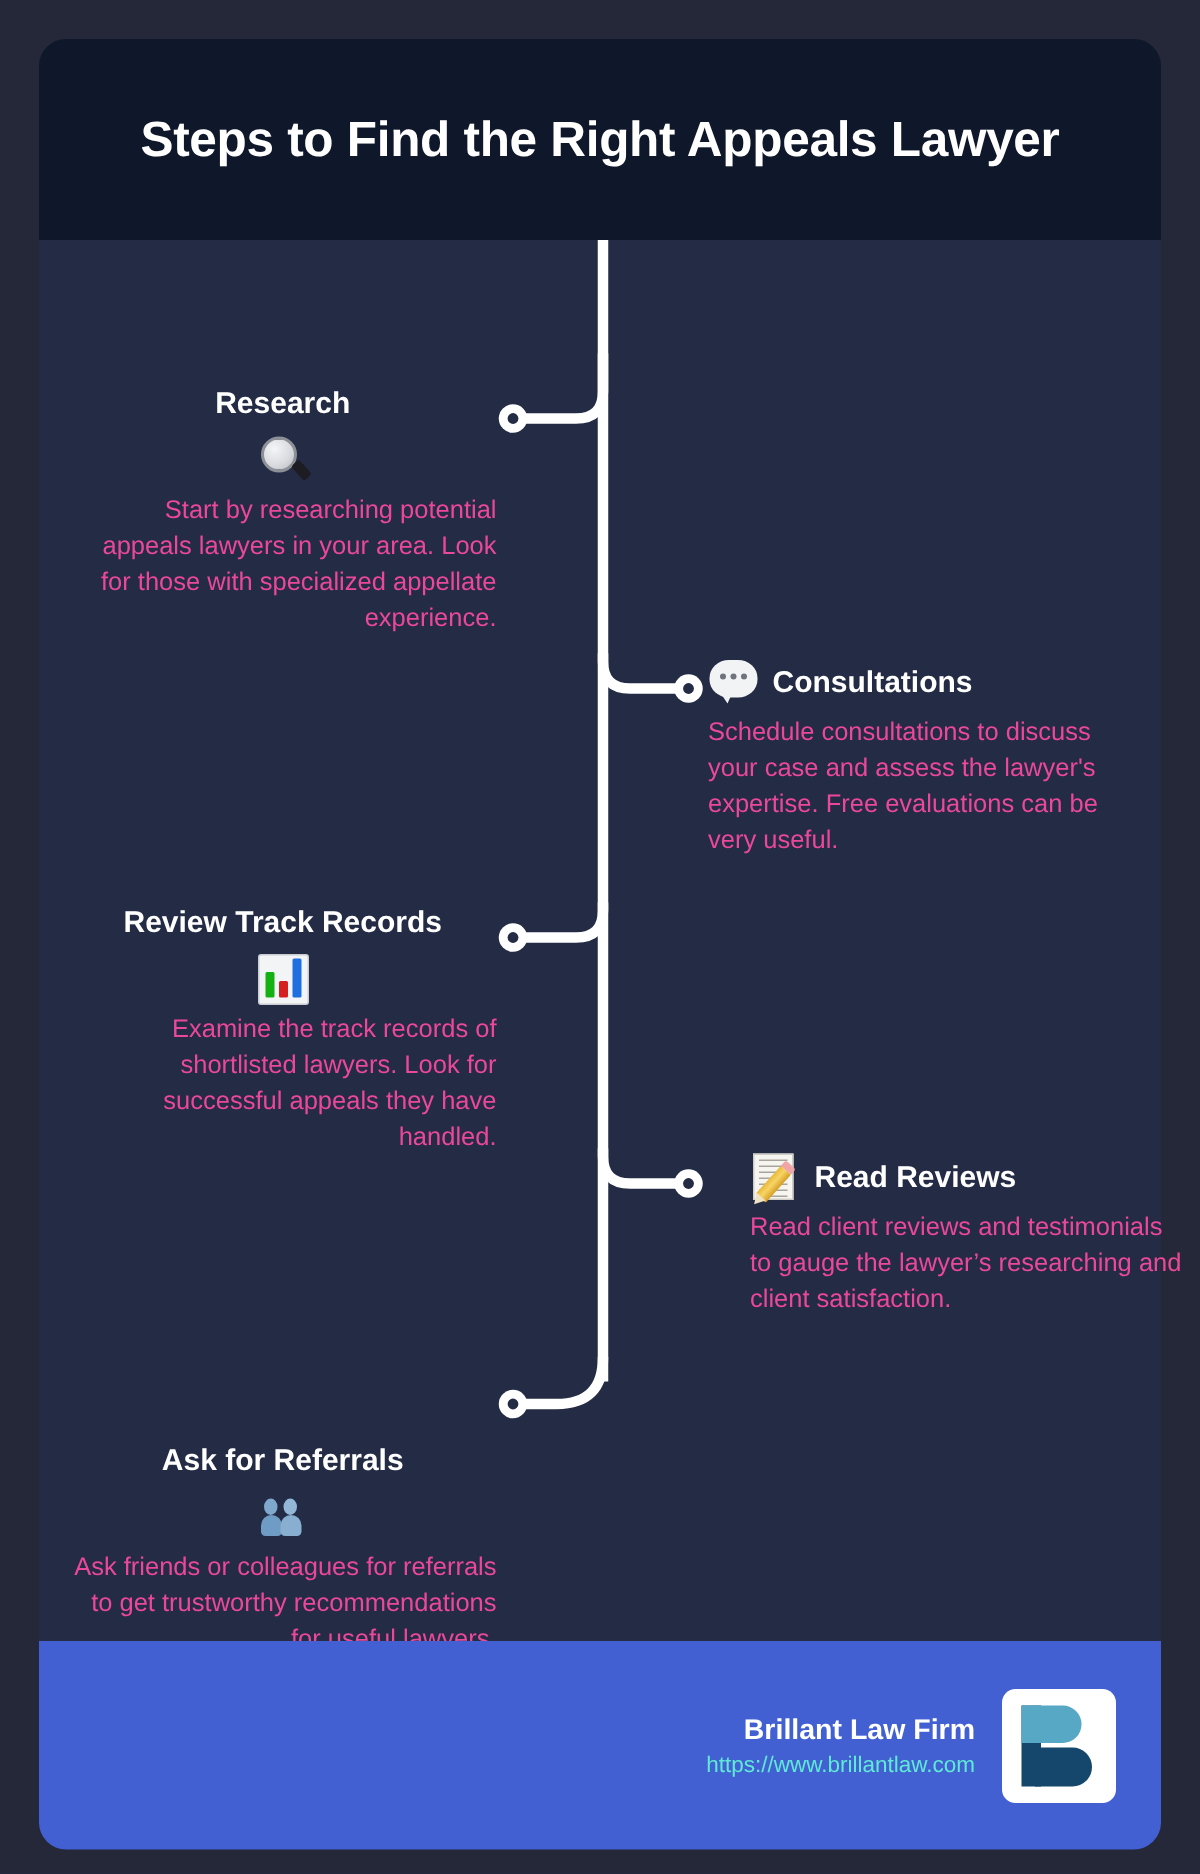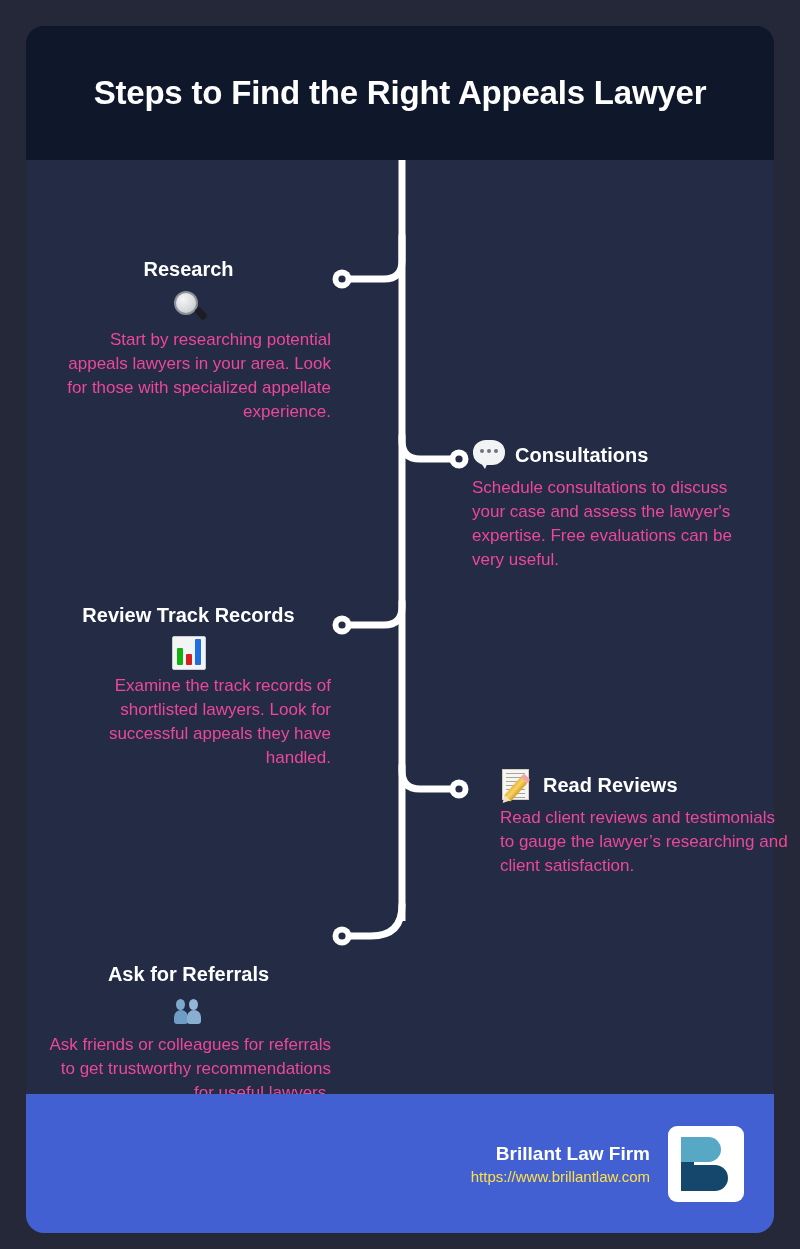--- a/index.html
+++ b/index.html
@@ -244,21 +244,21 @@
     margin-top: 36px;
   }
   .footer-text { text-align: right; }
   .footer-name {
     color: #ffffff;
     font-size: 19px;
     font-weight: bold;
     margin-bottom: 3px;
   }
   .footer-url {
-    color: #fde047;
+    color: #5eead4;
     font-size: 15px;
   }
   .logo {
     width: 76px;
     height: 76px;
     background: #ffffff;
     border-radius: 9px;
     position: relative;
     flex: 0 0 76px;
   }

